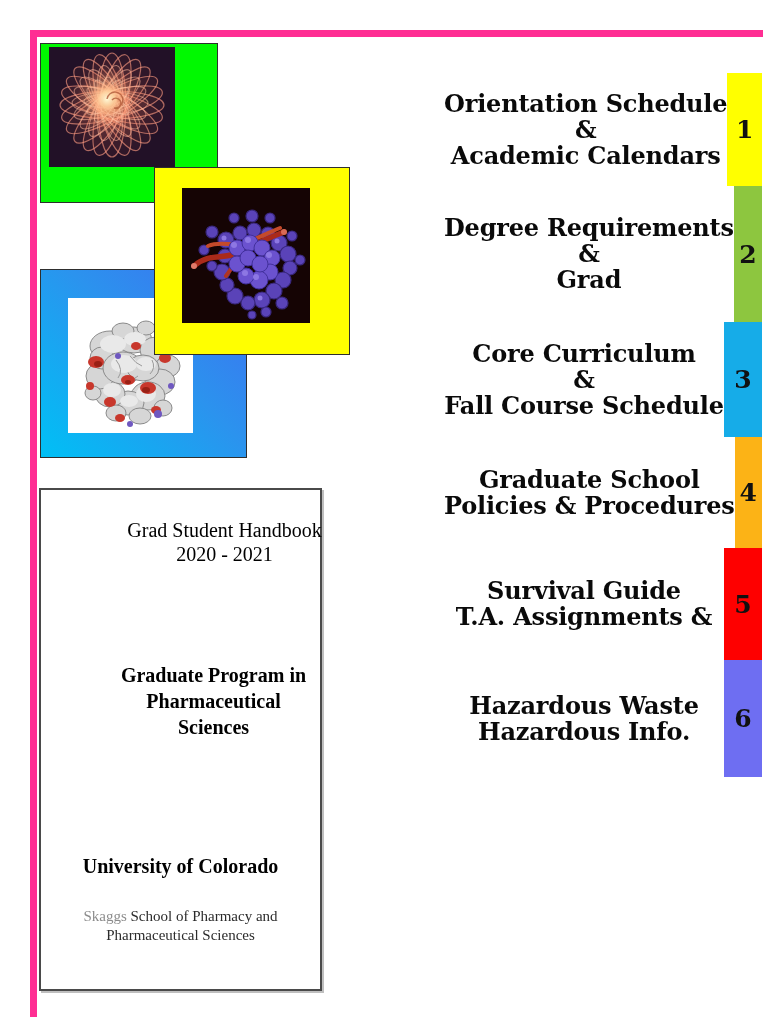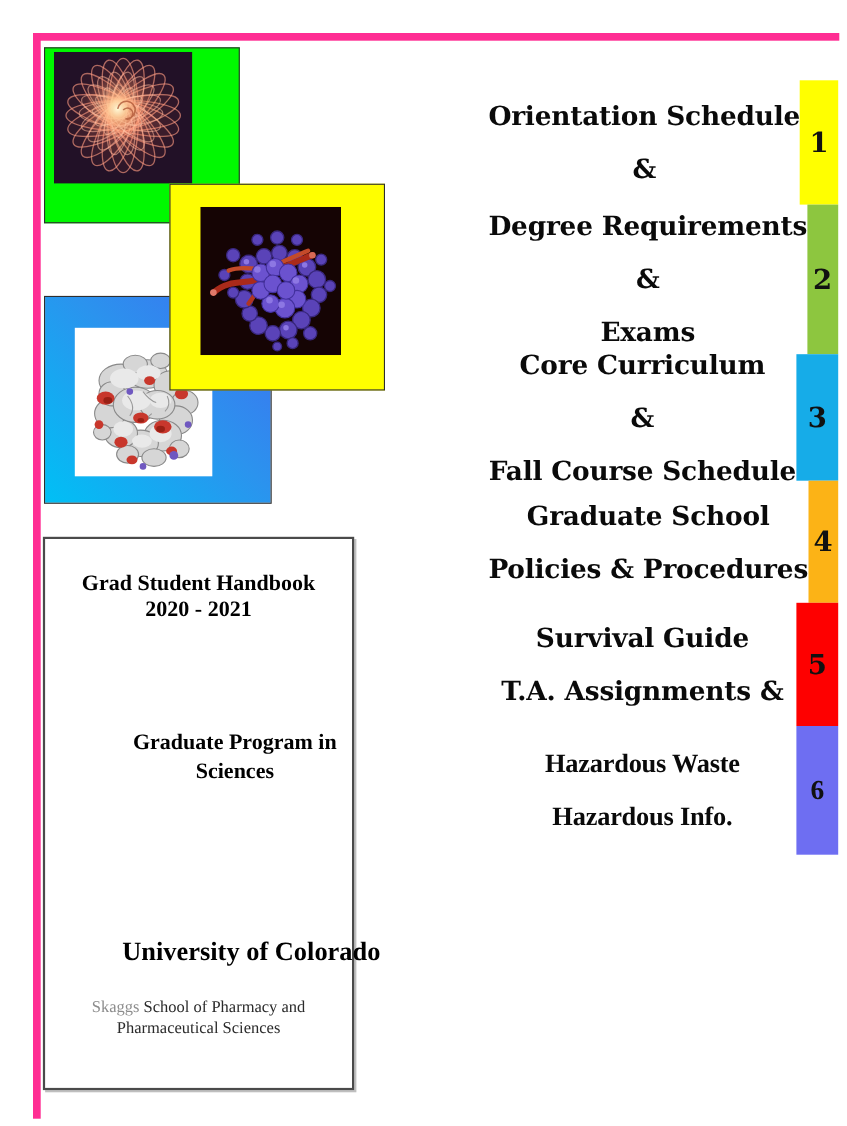--- a/index.html
+++ b/index.html
@@ -24,37 +24,37 @@
   .molec-holder{left:27px;top:20px;width:128px;height:135px;}
   .protein-holder{left:27px;top:28px;width:125px;height:135px;background:#ffffff;}
   .img-holder svg{display:block;width:100%;height:100%;}
   
   .title-box{
     position:absolute;left:39px;top:488px;width:279px;height:499px;
     background:#ffffff;border:2px solid #4a4a4a;z-index:4;
     box-shadow:2px 2px 0 rgba(0,0,0,0.25);
   }
   .tb-block{position:absolute;left:0;width:100%;text-align:center;}
-  .tb-title{top:28px;font-size:20px;line-height:24px;font-weight:bold;}
+  .tb-title{top:28px;font-size:20px;line-height:24px;font-weight:normal;padding-left:44px;}
   .tb-program{top:172px;font-size:20px;line-height:26px;font-weight:bold;margin-left:33px;}
-  .tb-univ{top:364px;font-size:24px;line-height:25px;font-weight:bold;margin-left:48px;}
+  .tb-univ{top:364px;font-size:20px;line-height:25px;font-weight:bold;}
   .tb-school{top:417px;font-size:15px;line-height:19px;color:#2b2b2b;}
   .skaggs{color:#8c8c8c;}
   
   .section-list{
     position:absolute;left:444px;top:73px;width:318px;z-index:1;
     display:flex;flex-direction:column;
     font-family:"DejaVu Serif",serif;font-weight:bold;
   }
   .section-row{display:flex;flex-direction:row;}
   .row-h1{height:113px;}.row-h2{height:136px;}.row-h3{height:115px;}
-  .row-h4{height:111px;}.row-h5{height:112px;}.row-h6{height:117px;font-family:Liberation Serif, serif;}
+  .row-h4{height:111px;}.row-h5{height:112px;}.row-h6{height:117px;}
   .section-text{
     flex:1;display:flex;flex-direction:column;justify-content:center;
-    align-items:center;text-align:center;gap:22px;
+    align-items:center;text-align:center;
   }
   .sec-line{
     font-size:24px;line-height:26px;letter-spacing:-0.2px;
     white-space:nowrap;color:#0a0a0a;
   }
   .section-tab{
     width:38px;display:flex;align-items:center;justify-content:center;
     font-size:25px;color:#111;
   }
 </style>
@@ -246,48 +246,50 @@
     </div>
   </div>
 
   <div class="title-box">
     <div class="tb-block tb-title">
       <div>Grad Student Handbook</div>
       <div>2020 - 2021</div>
     </div>
     <div class="tb-block tb-program">
       <div>Graduate Program in</div>
+      <div>Pharmaceutical</div>
       <div>Sciences</div>
     </div>
     <div class="tb-block tb-univ">
       <div>University of Colorado</div>
     </div>
     <div class="tb-block tb-school">
       <div><span class="skaggs">Skaggs</span><span> School of Pharmacy and</span></div>
       <div>Pharmaceutical Sciences</div>
     </div>
   </div>
 
   <div class="section-list">
 
     <div class="section-row row-h1">
       <div class="section-text">
         <div class="sec-line">Orientation Schedule</div>
         <div class="sec-line">&amp;</div>
+        <div class="sec-line">Academic Calendars</div>
       </div>
       <div class="section-tab" style="background-color: rgb(255, 255, 0);">
         <span>1</span>
       </div>
     </div>
 
     <div class="section-row row-h2">
       <div class="section-text">
         <div class="sec-line">Degree Requirements</div>
         <div class="sec-line">&amp;</div>
-        <div class="sec-line">Exams</div>
+        <div class="sec-line">Grad</div>
       </div>
       <div class="section-tab" style="background-color: rgb(141, 198, 63);">
         <span>2</span>
       </div>
     </div>
 
     <div class="section-row row-h3">
       <div class="section-text">
         <div class="sec-line">Core Curriculum</div>
         <div class="sec-line">&amp;</div>

